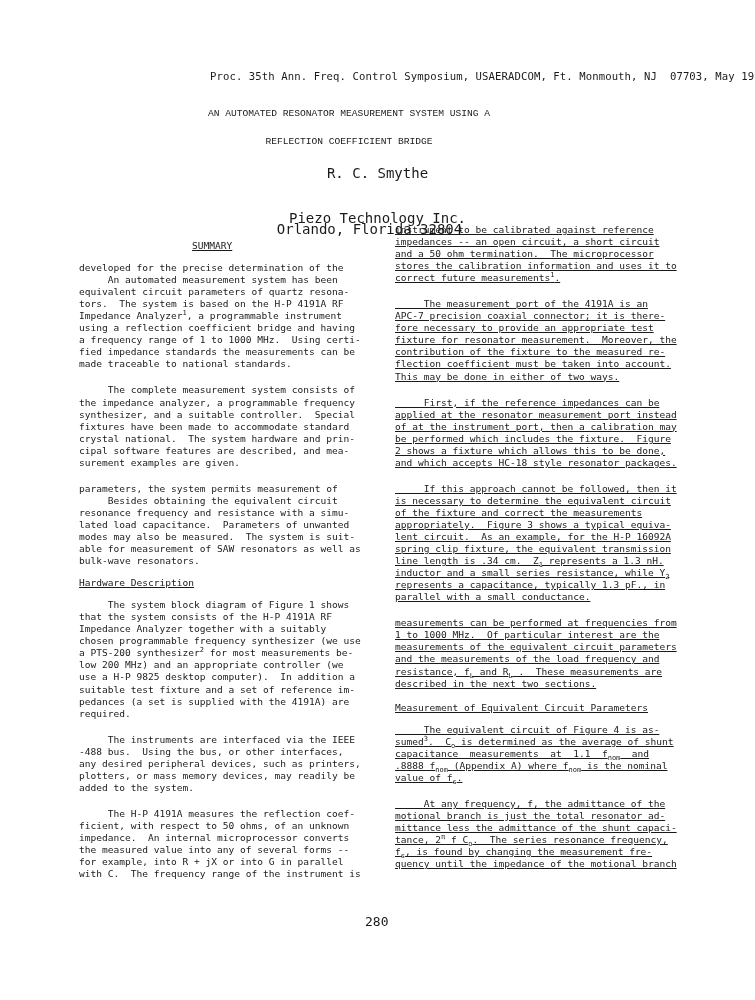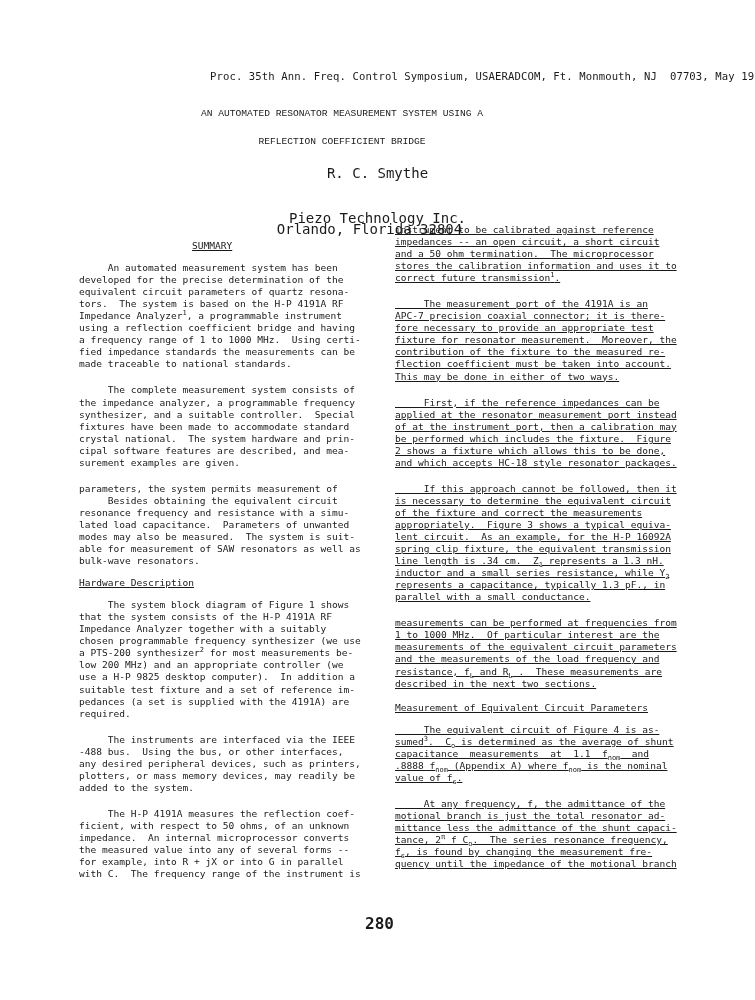--- a/index.html
+++ b/index.html
@@ -1,48 +1,48 @@
 <!DOCTYPE html>
 <html><head>
 <meta charset="utf-8">
 <style>
   html, body { margin: 0; padding: 0; background: #ffffff; }
   body { width: 755px; height: 1000px; position: relative; overflow: hidden;
          font-family: "DejaVu Sans Mono", "Liberation Mono", monospace; color: #1a1a1a; }
   .abs { position: absolute; white-space: pre; }
   .hdr { font-size: 10.6px; letter-spacing: 0.1px; margin-left: 32px; }
-  .title { font-family: "Liberation Mono", monospace; font-size: 9.6px; text-align: center; width: 676px; left: 4px; }
+  .title { font-family: "Liberation Mono", monospace; font-size: 9.6px; text-align: center; width: 676px; left: 11px; }
   .center { text-align: center; width: 755px; left: 0; font-size: 14px; }
   .col { position: absolute; font-size: 9.55px; line-height: 12.05px; }
   .col p { margin: 0; white-space: pre; }
   .col .gap { height: 12px; }
   .u { text-decoration: underline; text-align: center; }
   sup { font-size: 7px; vertical-align: 4px; line-height: 0; }
   sub { font-size: 7px; vertical-align: -3px; line-height: 0; }
-  .pageno { font-size: 16px; font-weight: bold; }
+  .pageno { font-size: 13px; }
 </style>
 </head>
 <body>
 
 <div class="abs hdr" style="left:178px; top:70px;">Proc. 35th Ann. Freq. Control Symposium, USAERADCOM, Ft. Monmouth, NJ  07703, May 1981</div>
 
 <div class="abs title" style="top:108px;">AN AUTOMATED RESONATOR MEASUREMENT SYSTEM USING A</div>
 <div class="abs title" style="top:121px;margin-top:15px;">REFLECTION COEFFICIENT BRIDGE</div>
 
 <div class="abs center" style="top:165px;">R. C. Smythe</div>
 
 <div class="abs center" style="top:210px;">Piezo Technology Inc.</div>
 <div class="abs center" style="top:221px; left:-8px;">Orlando, Florida 32804</div>
 
 <div class="col" style="left:79px; top:240px;">
   <p style="padding-left:113px;"><span class="u">SUMMARY</span></p>
   <div class="gap" style="height:10px;"></div>
   <div>
+    <p>developed for the precise determination of the</p>
     <p>     An automated measurement system has been</p>
-    <p>developed for the precise determination of the</p>
     <p>equivalent circuit parameters of quartz resona-</p>
     <p>tors.  The system is based on the H-P 4191A RF</p>
     <p><span>Impedance Analyzer</span><sup>1</sup><span>, a programmable instrument</span></p>
     <p>using a reflection coefficient bridge and having</p>
     <p>a frequency range of 1 to 1000 MHz.  Using certi-</p>
     <p>fied impedance standards the measurements can be</p>
     <p>made traceable to national standards.</p>
   </div>
   <div class="gap" style="height:14px;"></div>
   <div>
@@ -97,21 +97,21 @@
     <p>with C.  The frequency range of the instrument is</p>
   </div>
 </div>
 
 <div class="col" style="left:395px; top:224px;text-decoration:underline;">
   <div>
     <p>instrument to be calibrated against reference</p>
     <p>impedances -- an open circuit, a short circuit</p>
     <p>and a 50 ohm termination.  The microprocessor</p>
     <p>stores the calibration information and uses it to</p>
-    <p><span>correct future transmission</span><sup>1</sup>.</p>
+    <p><span>correct future measurements</span><sup>1</sup>.</p>
   </div>
   <div class="gap" style="height:14px;"></div>
   <div>
     <p>     The measurement port of the 4191A is an</p>
     <p>APC-7 precision coaxial connector; it is there-</p>
     <p>fore necessary to provide an appropriate test</p>
     <p>fixture for resonator measurement.  Moreover, the</p>
     <p>contribution of the fixture to the measured re-</p>
     <p>flection coefficient must be taken into account.</p>
     <p>This may be done in either of two ways.</p>

